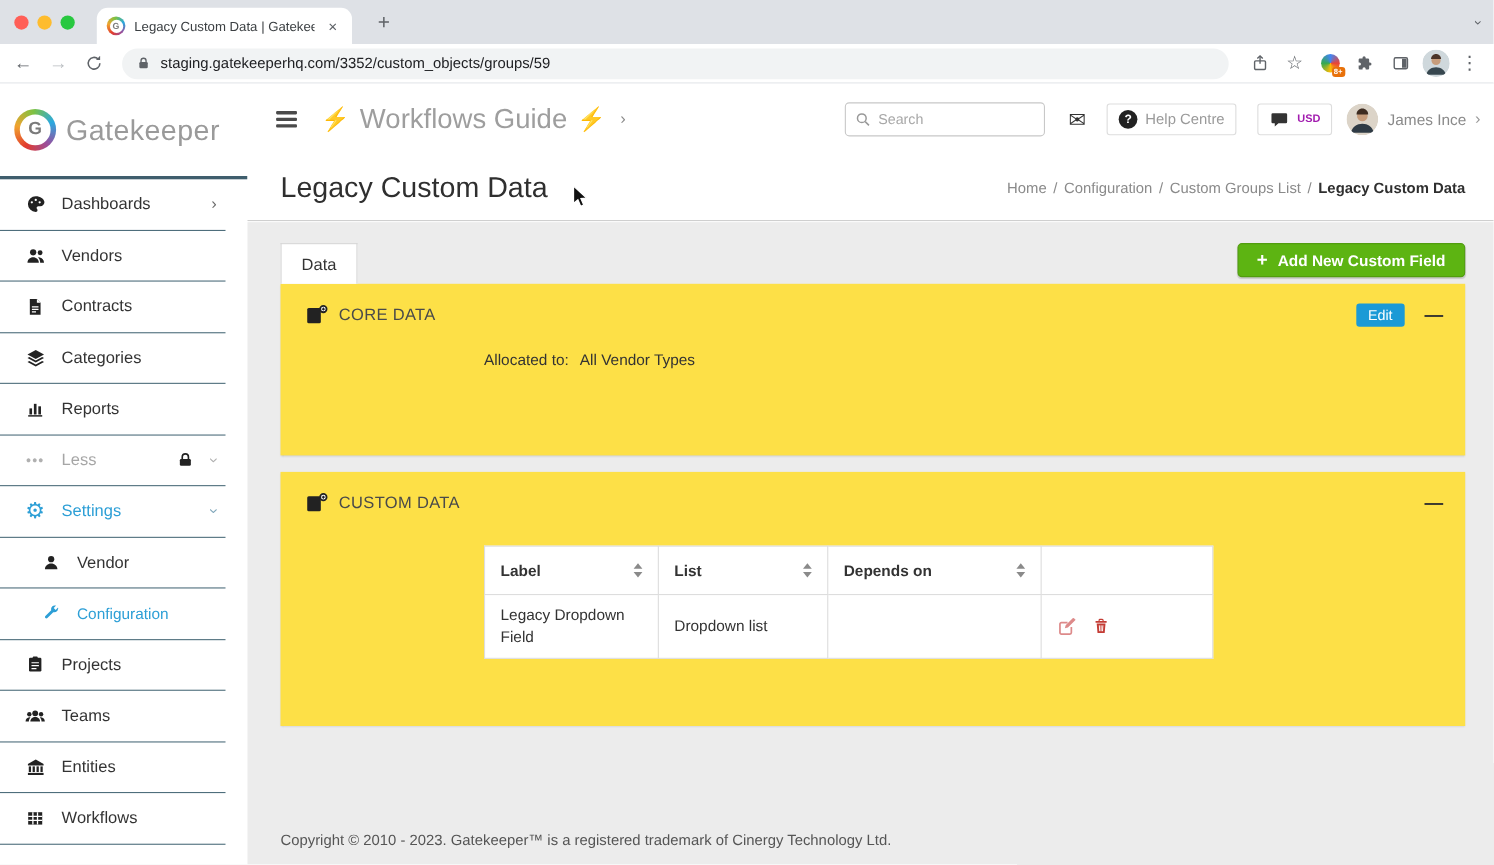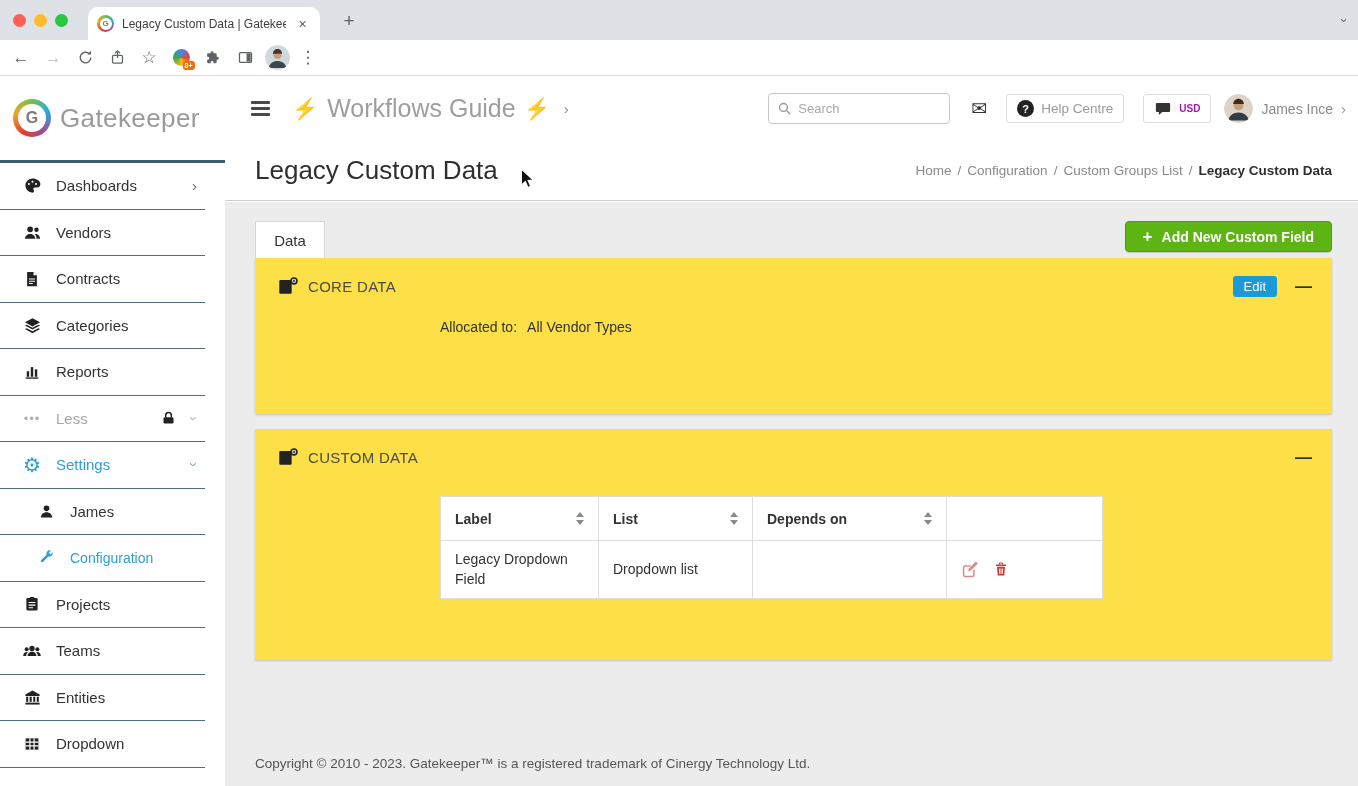--- a/index.html
+++ b/index.html
@@ -131,20 +131,27 @@
 
   <div class="toolbar">
     <span class="tb-icon center" style="margin-left:7px;">←</span>
     <span class="tb-icon center disabled">→</span>
     <span class="tb-icon center">
       <svg width="17" height="17" viewBox="0 0 24 24">
           <path fill="none" stroke="#5f6368" stroke-width="2" d="M19.5 12a7.5 7.5 0 1 1-2.2-5.3"></path>
           <path fill="#5f6368" d="M19.8 2.5v5.3h-5.3z"></path>
         </svg>
     </span>
+    <div class="urlbar">
+      <svg width="13" height="13" viewBox="0 0 17 17">
+          <path fill="none" stroke="#5f6368" stroke-width="1.6" d="M5.5 7V5.5a3 3 0 0 1 6 0V7"></path>
+          <rect x="3.5" y="7" width="10" height="7.5" rx="1.5" fill="#5f6368"></rect>
+        </svg>
+      <span class="url-text">staging.gatekeeperhq.com/3352/custom_objects/groups/59</span>
+    </div>
     <div class="tb-right">
       <span class="tb-icon center">
         <svg width="17" height="17" viewBox="0 0 24 24">
             <rect x="5" y="9" width="14" height="11" rx="1.5" fill="none" stroke="#5f6368" stroke-width="1.8"></rect>
             <path d="M12 3.2v9.5" stroke="#5f6368" stroke-width="1.8"></path>
             <path d="M8.5 6L12 2.6 15.5 6" fill="none" stroke="#5f6368" stroke-width="1.8"></path>
           </svg>
       </span>
       <span class="tb-icon center">☆</span>
       <span class="tb-icon center">
@@ -256,21 +263,21 @@
         <span class="spacer"></span>
         <span class="chev down bluegray">›</span>
       </li>
       <li class="indent">
         <span class="nicon">
           <svg width="17" height="17" viewBox="0 0 24 24" fill="#222">
               <circle cx="12" cy="7.5" r="4"></circle>
               <path d="M4 20.5c0-4.4 3.6-7.5 8-7.5s8 3.1 8 7.5z"></path>
             </svg>
         </span>
-        <span>James</span>
+        <span>Vendor</span>
       </li>
       <li class="indent">
         <span class="nicon">
           <svg width="17" height="17" viewBox="0 0 24 24">
               <path fill="#2d9fd6" d="M20.8 6.1c0 2.6-2.1 4.7-4.7 4.7-.5 0-1-.1-1.4-.2l-7.5 7.5c-.7.7-1.9.7-2.6 0s-.7-1.9 0-2.6l7.5-7.5c-.1-.4-.2-.9-.2-1.4C11.9 4 14 1.9 16.6 1.9c.6 0 1.2.1 1.7.3l-3 3 2.5 2.5 3-3c.2.5.3 1.1.3 1.7z"></path>
             </svg>
         </span>
         <span class="blue-item" style="font-size:14px;">Configuration</span>
       </li>
       <li>
@@ -309,21 +316,21 @@
         </span>
         <span>Entities</span>
       </li>
       <li>
         <span class="nicon">
           <svg width="18" height="18" viewBox="0 0 24 24">
               <rect x="3.5" y="4.5" width="17" height="15" fill="#222"></rect>
               <path stroke="#fff" stroke-width="1.6" fill="none" d="M3.5 9.5h17M3.5 14.5h17M9.2 4.5v15M14.8 4.5v15"></path>
             </svg>
         </span>
-        <span>Dropdown</span>
+        <span>Workflows</span>
       </li>
     </ul>
   </div>
 
   <div class="main-header">
     <span class="hamburger">
         <span></span>
         <span></span>
         <span></span>
       </span>

